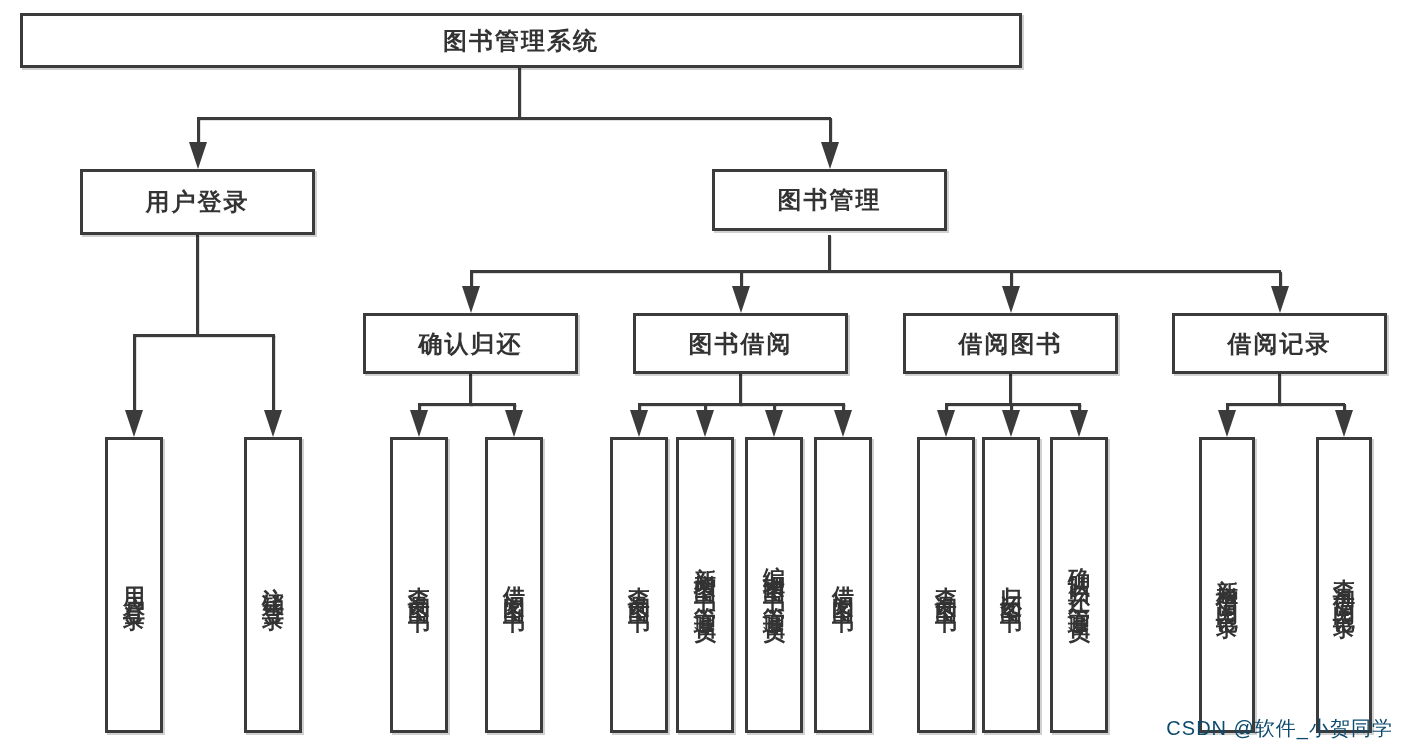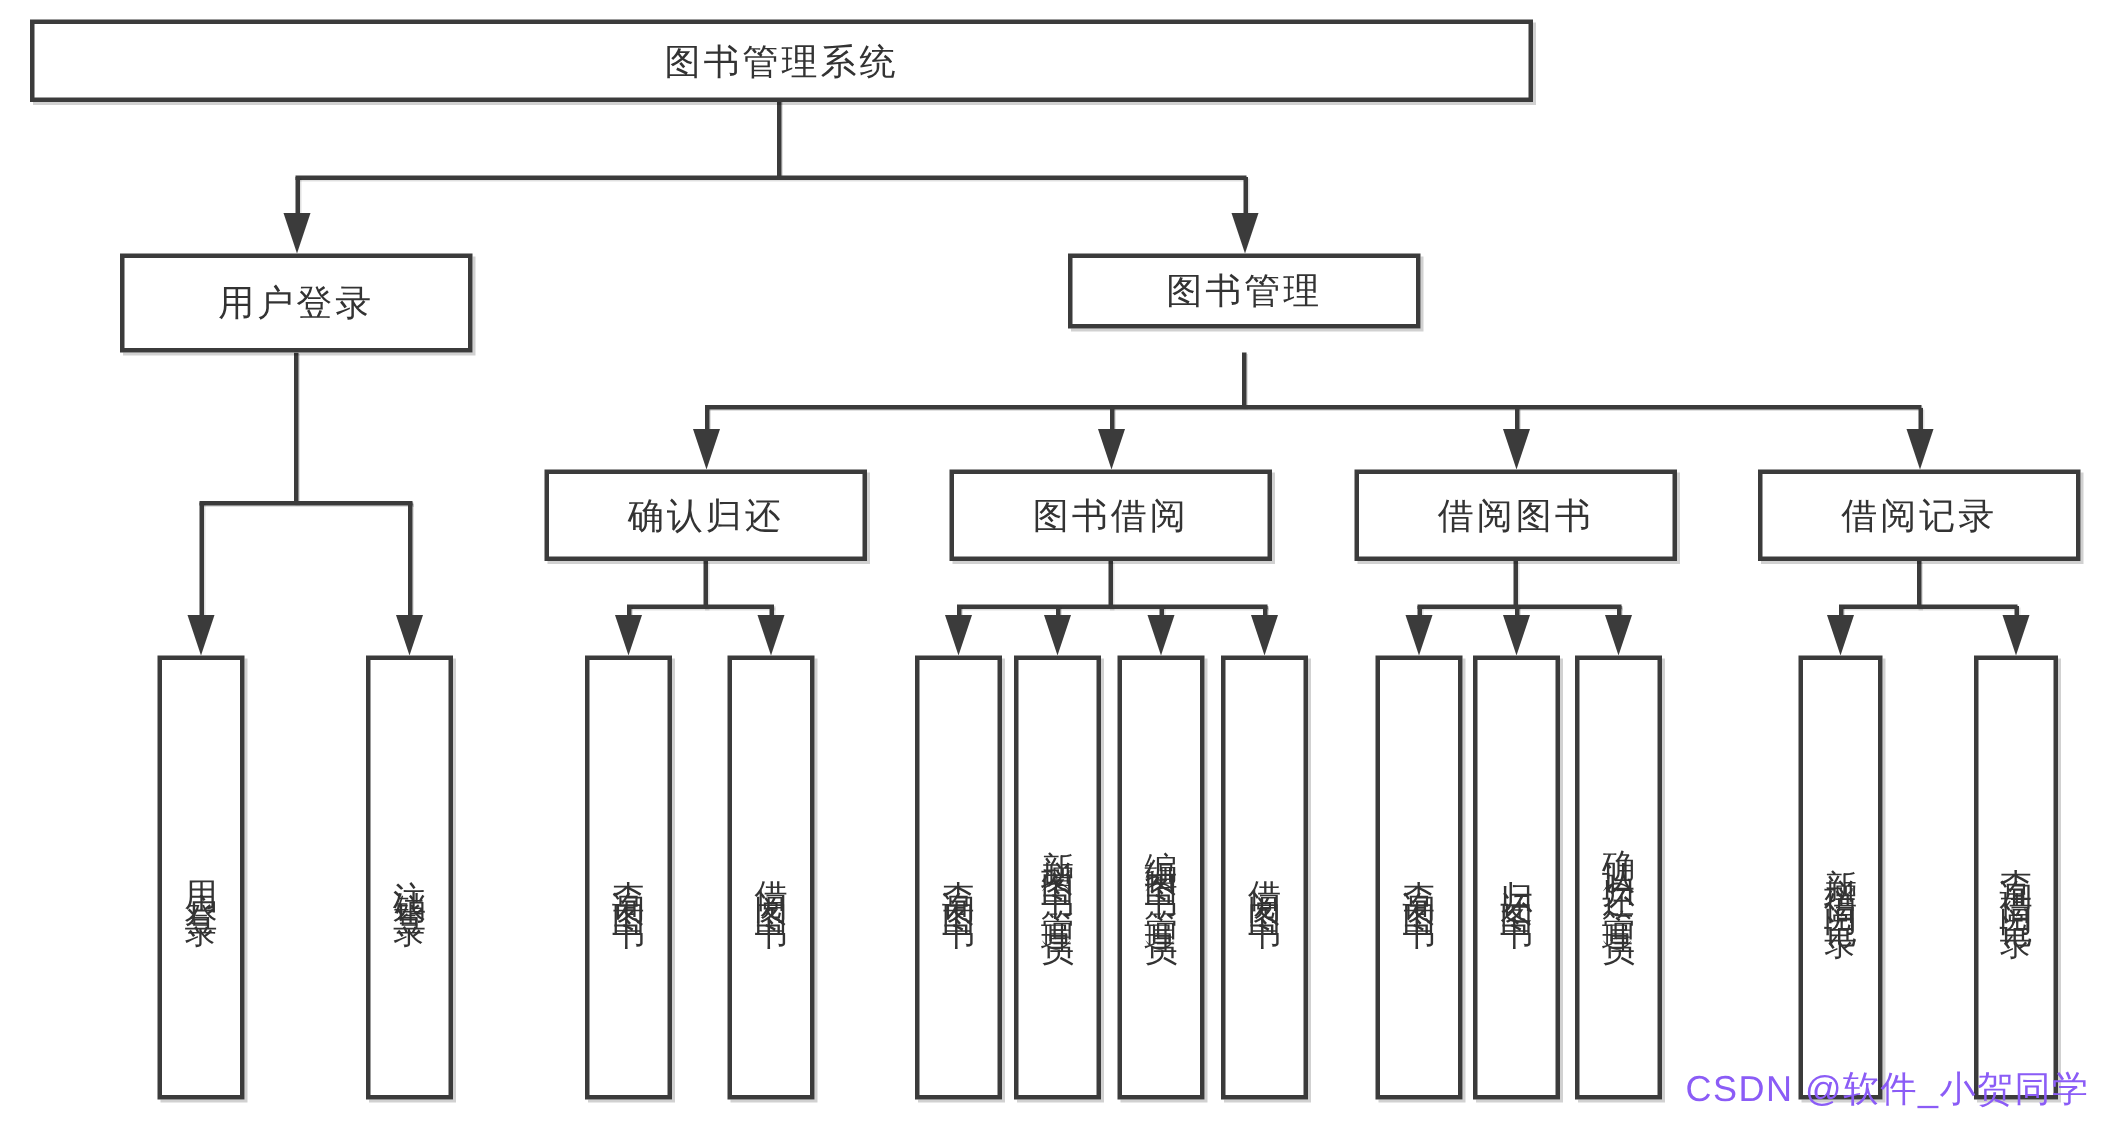--- a/index.html
+++ b/index.html
@@ -4,37 +4,38 @@
 <style>
   html,body{margin:0;padding:0;background:#ffffff;}
   #canvas{
     position:relative;width:1405px;height:747px;background:#ffffff;
     font-family:"Liberation Sans", sans-serif;overflow:hidden;
   }
   .box{
     position:absolute;box-sizing:border-box;background:#ffffff;
     border:3px solid #3b3b3b;display:flex;align-items:center;justify-content:center;
     box-shadow:2px 2px 0 rgba(0,0,0,0.18);
+    font-weight:bold;
   }
   .hbox span{font-size:24px;letter-spacing:2px;color:#333333;white-space:nowrap;}
   .vbox span{
     writing-mode:vertical-rl;text-orientation:mixed;
     font-size:22px;letter-spacing:8px;color:#333333;line-height:1;
   }
   .vl,.hl{position:absolute;background:#3b3b3b;box-shadow:1px 1px 0 rgba(0,0,0,0.12);}
   .vl{width:3px;}
   .hl{height:3px;}
   .tri{
     position:absolute;width:0;height:0;
     border-left:9px solid transparent;border-right:9px solid transparent;
     border-top:27px solid #3b3b3b;
   }
   .watermark{
     position:absolute;right:12px;bottom:5px;
-    font-size:24px;color:#8b5cf6;letter-spacing:1px;white-space:nowrap;
+    font-size:20px;color:#0c4a6e;letter-spacing:1px;white-space:nowrap;
   }
 </style>
 </head>
 <body>
 
 <div id="canvas">
 
   <div class="vl" style="left:518px;top:66px;height:53px;"></div>
   <div class="hl" style="left:197px;top:117px;width:634px;"></div>
   <div class="vl" style="left:197px;top:118px;height:27px;"></div>
@@ -94,21 +95,21 @@
   <div class="vl" style="left:1343px;top:404px;height:9px;"></div>
   <div class="tri" style="left:1335px;top:410px;"></div>
 
   <div class="box hbox" style="left:20px;top:13px;width:1002px;height:55px;">
     <span>图书管理系统</span>
   </div>
 
   <div class="box hbox" style="left:80px;top:169px;width:235px;height:66px;">
     <span>用户登录</span>
   </div>
-  <div class="box hbox" style="left:712px;top:169px;width:235px;height:50px;">
+  <div class="box hbox" style="left:712px;top:169px;width:235px;height:62px;">
     <span>图书管理</span>
   </div>
 
   <div class="box hbox" style="left:363px;top:313px;width:215px;height:61px;">
     <span>确认归还</span>
   </div>
   <div class="box hbox" style="left:633px;top:313px;width:215px;height:61px;">
     <span>图书借阅</span>
   </div>
   <div class="box hbox" style="left:903px;top:313px;width:215px;height:61px;">

